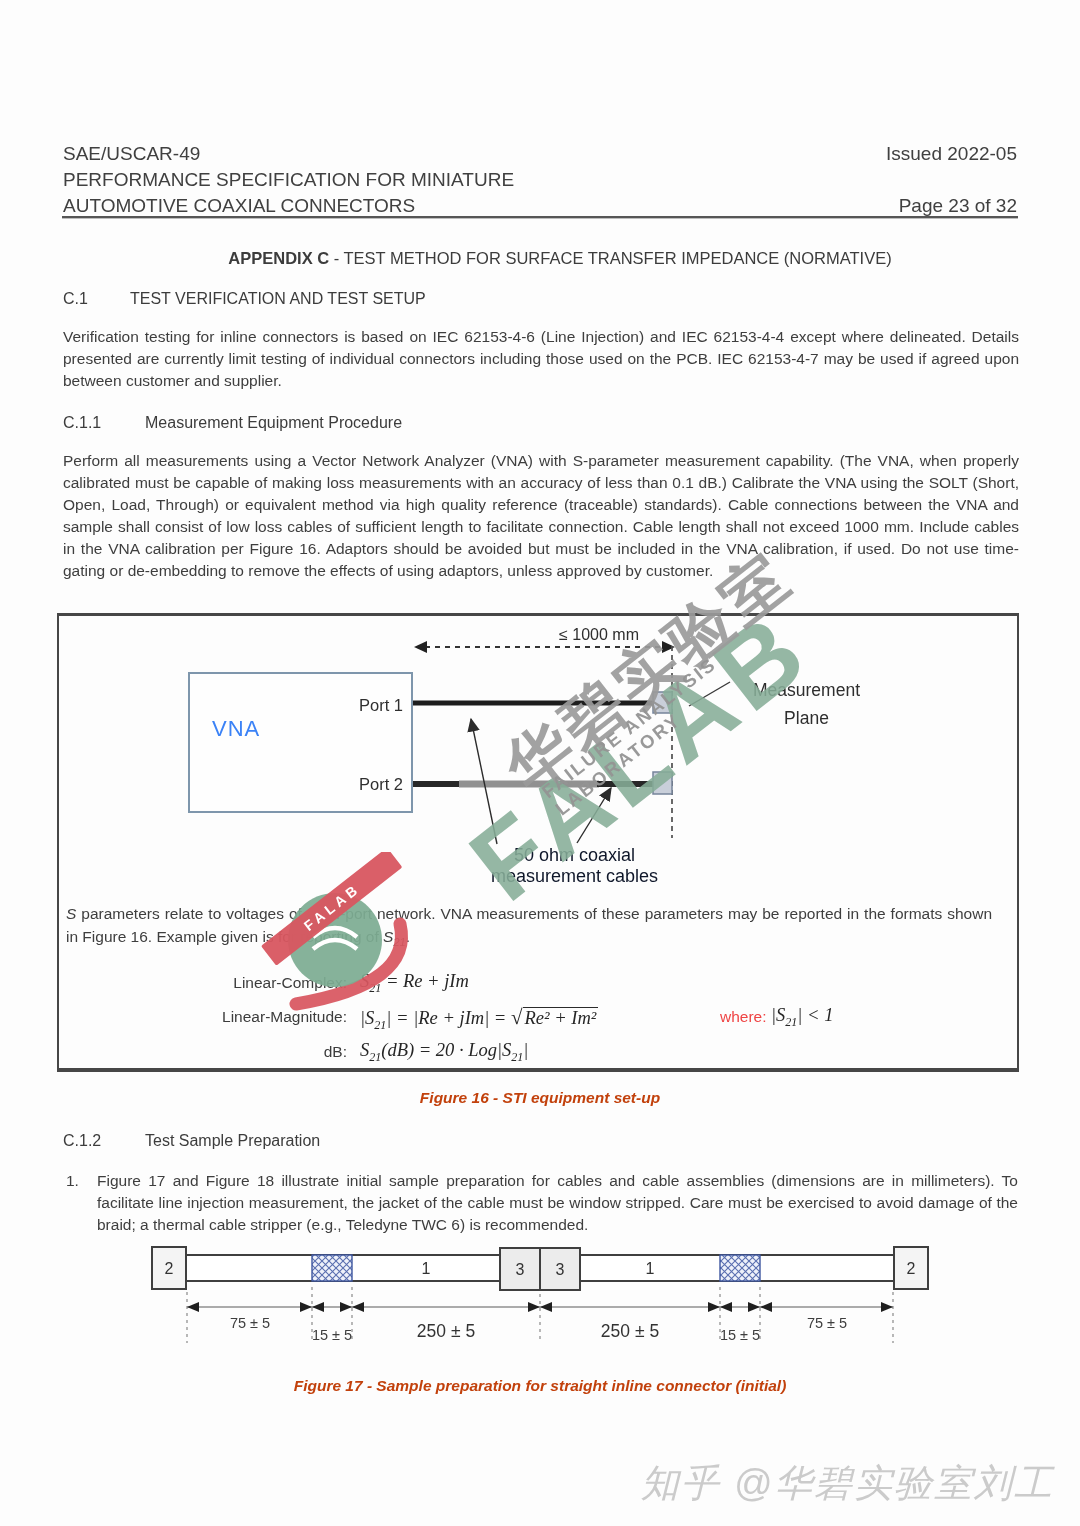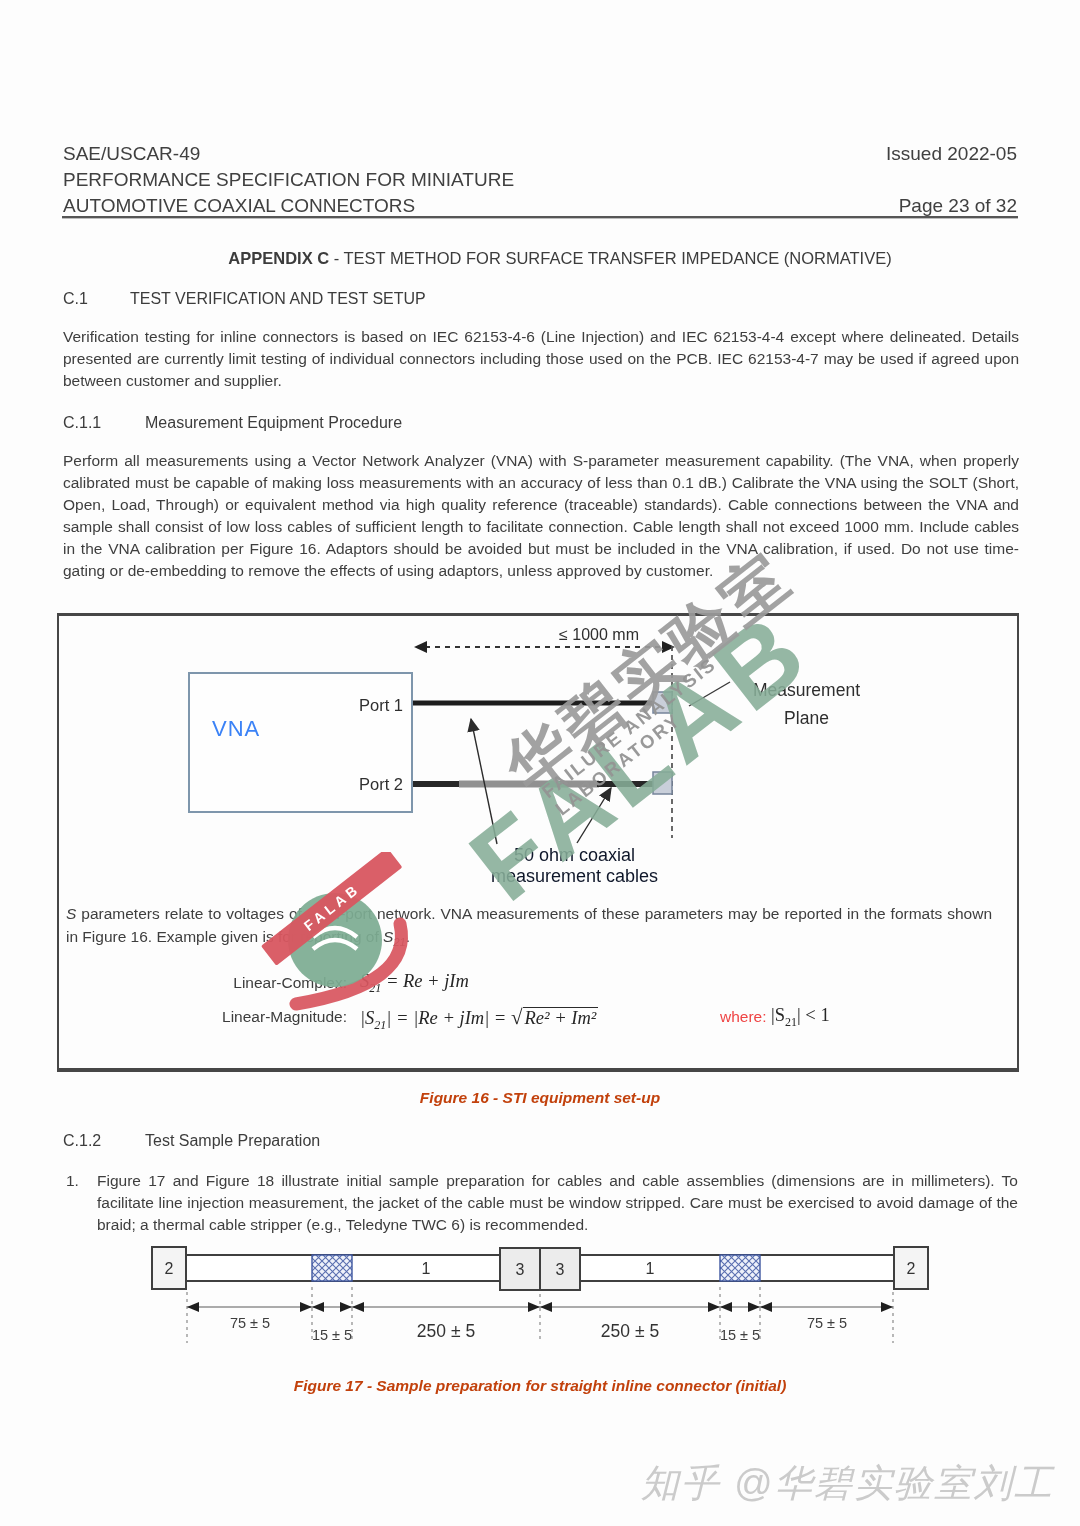--- a/index.html
+++ b/index.html
@@ -25,21 +25,21 @@
   .sparam{left:7px;top:287px;width:926px;font-size:15.5px;line-height:22.5px;text-align:justify;color:#3e3e3e;}
   .frow{left:0;width:940px;height:28px;}
   .flabel{position:absolute;left:0;top:3px;width:288px;text-align:right;font-size:15.5px;color:#3c3c3c;}
   .fexpr{position:absolute;left:301px;top:0;font-family:"Liberation Serif","DejaVu Serif",serif;
          font-size:18.5px;color:#262626;font-style:italic;white-space:nowrap;}
   .fexpr sub{font-size:12px;font-style:italic;}
   .rad{font-style:normal;font-size:21px;}
   .arg{border-top:1.6px solid #2b2b2b;padding:0 2px;}
   .fwhere{position:absolute;left:645px;top:3px;font-size:15.5px;color:#ef4444;margin-left:16px;}
   .fwexpr{position:absolute;left:712px;top:0;font-family:"Liberation Serif","DejaVu Serif",serif;
-          font-size:18.5px;color:#262626;}
+          font-size:18.5px;font-style:italic;color:#262626;}
   .caption{left:0;width:1080px;text-align:center;font-size:15.5px;font-weight:bold;font-style:italic;color:#c2410c;}
   .wm-green{left:320px;top:680px;width:640px;height:150px;display:flex;align-items:center;justify-content:center;
             transform:rotate(-38deg);font-size:106px;font-weight:bold;letter-spacing:8px;
             color:rgba(134,173,151,.88);z-index:5;pointer-events:none;}
   .wm-cn{left:428px;top:622px;width:440px;height:100px;display:flex;align-items:center;justify-content:center;
          transform:rotate(-38deg);font-size:64px;font-weight:bold;letter-spacing:4px;
          color:rgba(154,154,154,.92);z-index:6;pointer-events:none;}
   .wm-sub{left:512px;top:674px;width:370px;height:30px;display:flex;align-items:center;justify-content:center;
           transform:rotate(-38deg);font-size:18.5px;font-weight:bold;letter-spacing:2.5px;
           color:rgba(148,148,148,.95);z-index:6;pointer-events:none;}
@@ -124,20 +124,24 @@
     <div class="abs frow" style="top:355px;">
       <span class="flabel">Linear-Complex:</span>
       <span class="fexpr"><span>S</span><sub>21</sub><span> = Re + jIm</span></span>
     </div>
     <div class="abs frow" style="top:389px;">
       <span class="flabel">Linear-Magnitude:</span>
       <span class="fexpr"><span>|S</span><sub>21</sub><span>| = |Re + jIm| = </span><span class="rad">√</span><span class="arg">Re² + Im²</span></span>
       <span class="fwhere">where:</span>
       <span class="fwexpr"><span>|S</span><sub style="font-size:12px;">21</sub><span>| &lt; 1</span></span>
     </div>
+    <div class="abs frow" style="top:424px;">
+      <span class="flabel">dB:</span>
+      <span class="fexpr"><span>S</span><sub>21</sub><span>(dB) = 20 · Log|S</span><sub>21</sub><span>|</span></span>
+    </div>
   </div>
 
   <div class="abs caption" style="top:1089px;">Figure 16 - STI equipment set-up</div>
 
   <div class="abs secnum" style="left:63px;top:1132px;">C.1.2</div>
   <div class="abs sectitle" style="left:145px;top:1132px;">Test Sample Preparation</div>
 
   <div class="abs para" style="left:66px;top:1170px;width:28px;">1.</div>
   <div class="abs para" style="left:97px;top:1170px;width:921px;">Figure 17 and Figure 18 illustrate initial sample preparation for cables and cable assemblies (dimensions are in millimeters). To facilitate line injection measurement, the jacket of the cable must be window stripped. Care must be exercised to avoid damage of the braid; a thermal cable stripper (e.g., Teledyne TWC 6) is recommended.</div>
 

